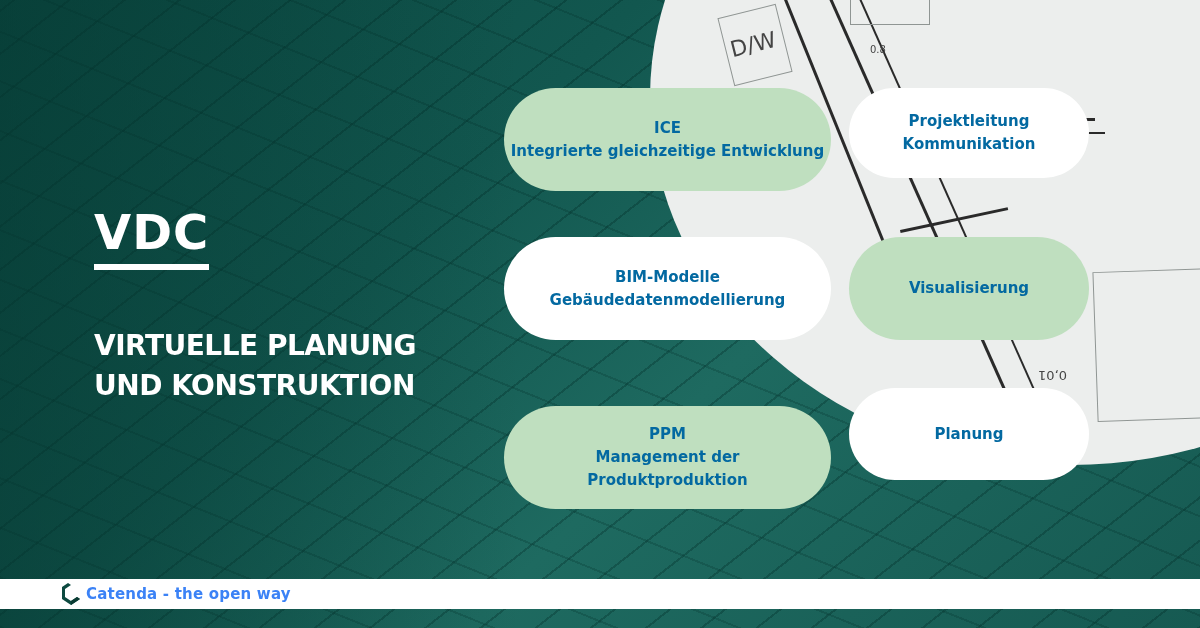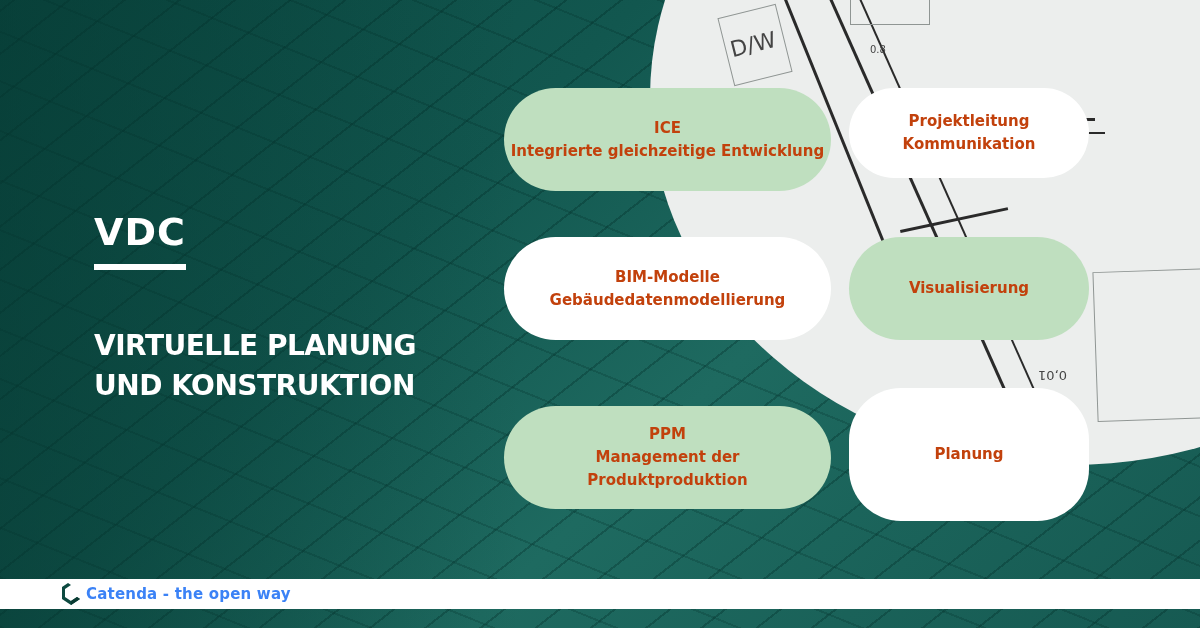--- a/index.html
+++ b/index.html
@@ -35,37 +35,37 @@
       overflow: hidden;
     }
     .bp-inner { position: absolute; left: 0; top: 270px; width: 840px; height: 465px; }
     .bp-line { position: absolute; background: #2a2a2a; transform-origin: 0 0; }
     .bp-thin { position: absolute; border: 1px solid #8f9593; }
     .bp-label { position: absolute; font-family: "DejaVu Sans", sans-serif; color: #444; }
 
     .title-block { position: absolute; left: 94px; top: 200px; color: #ffffff; }
     .vdc {
       font-family: "DejaVu Sans", sans-serif;
-      font-weight: bold; font-size: 38px; letter-spacing: 1px;
+      font-weight: bold; font-size: 48px; letter-spacing: 1px;
       line-height: 64px;
       display: inline-block;
       border-bottom: 6px solid #ffffff;
       padding-bottom: 0px;
     }
     .subtitle {
       margin-top: 56px;
       font-weight: bold; font-size: 28px; line-height: 40px; letter-spacing: -0.5px;
     }
 
     .pill {
       position: absolute;
       border-radius: 52px;
       display: flex; flex-direction: column; align-items: center; justify-content: center;
       text-align: center;
-      color: #c2410c;
+      color: #0369a1;
       font-weight: bold;
       font-size: 15px; line-height: 23px;
     }
     .pill.green { background: #bfdfbf; }
     .pill.white { background: #ffffff; }
 
     .footer {
       position: absolute; left: 0; top: 579px; width: 1200px; height: 30px;
       background: #ffffff;
       display: flex; align-items: center;
@@ -128,21 +128,21 @@
 <div class="pill green" style="left:849px;top:237px;width:240px;height:103px;">
   <div>Visualisierung</div>
 </div>
 
 <div class="pill green" style="left:504px;top:386px;width:327px;height:103px;margin-top:20px;">
   <div>PPM</div>
   <div>Management der</div>
   <div>Produktproduktion</div>
 </div>
 
-<div class="pill white" style="left:849px;top:388px;width:240px;height:133px;">
+<div class="pill white" style="left:849px;top:388px;width:240px;height:92px;">
   <div>Planung</div>
 </div>
 
 <div class="footer">
   <svg class="footer-logo" viewBox="0 0 18 22">
     <path d="M6 0 L9 2 L3 6 L3 14 L9 18 L15 14 L18 16 L9 22 L0 16 L0 4 Z" fill="#0d4a40"></path>
     <path d="M9 18 L15 14 L18 16 L9 22 Z" fill="#0a3b33"></path>
   </svg>
   <span class="footer-text">Catenda - the open way</span>
 </div>

